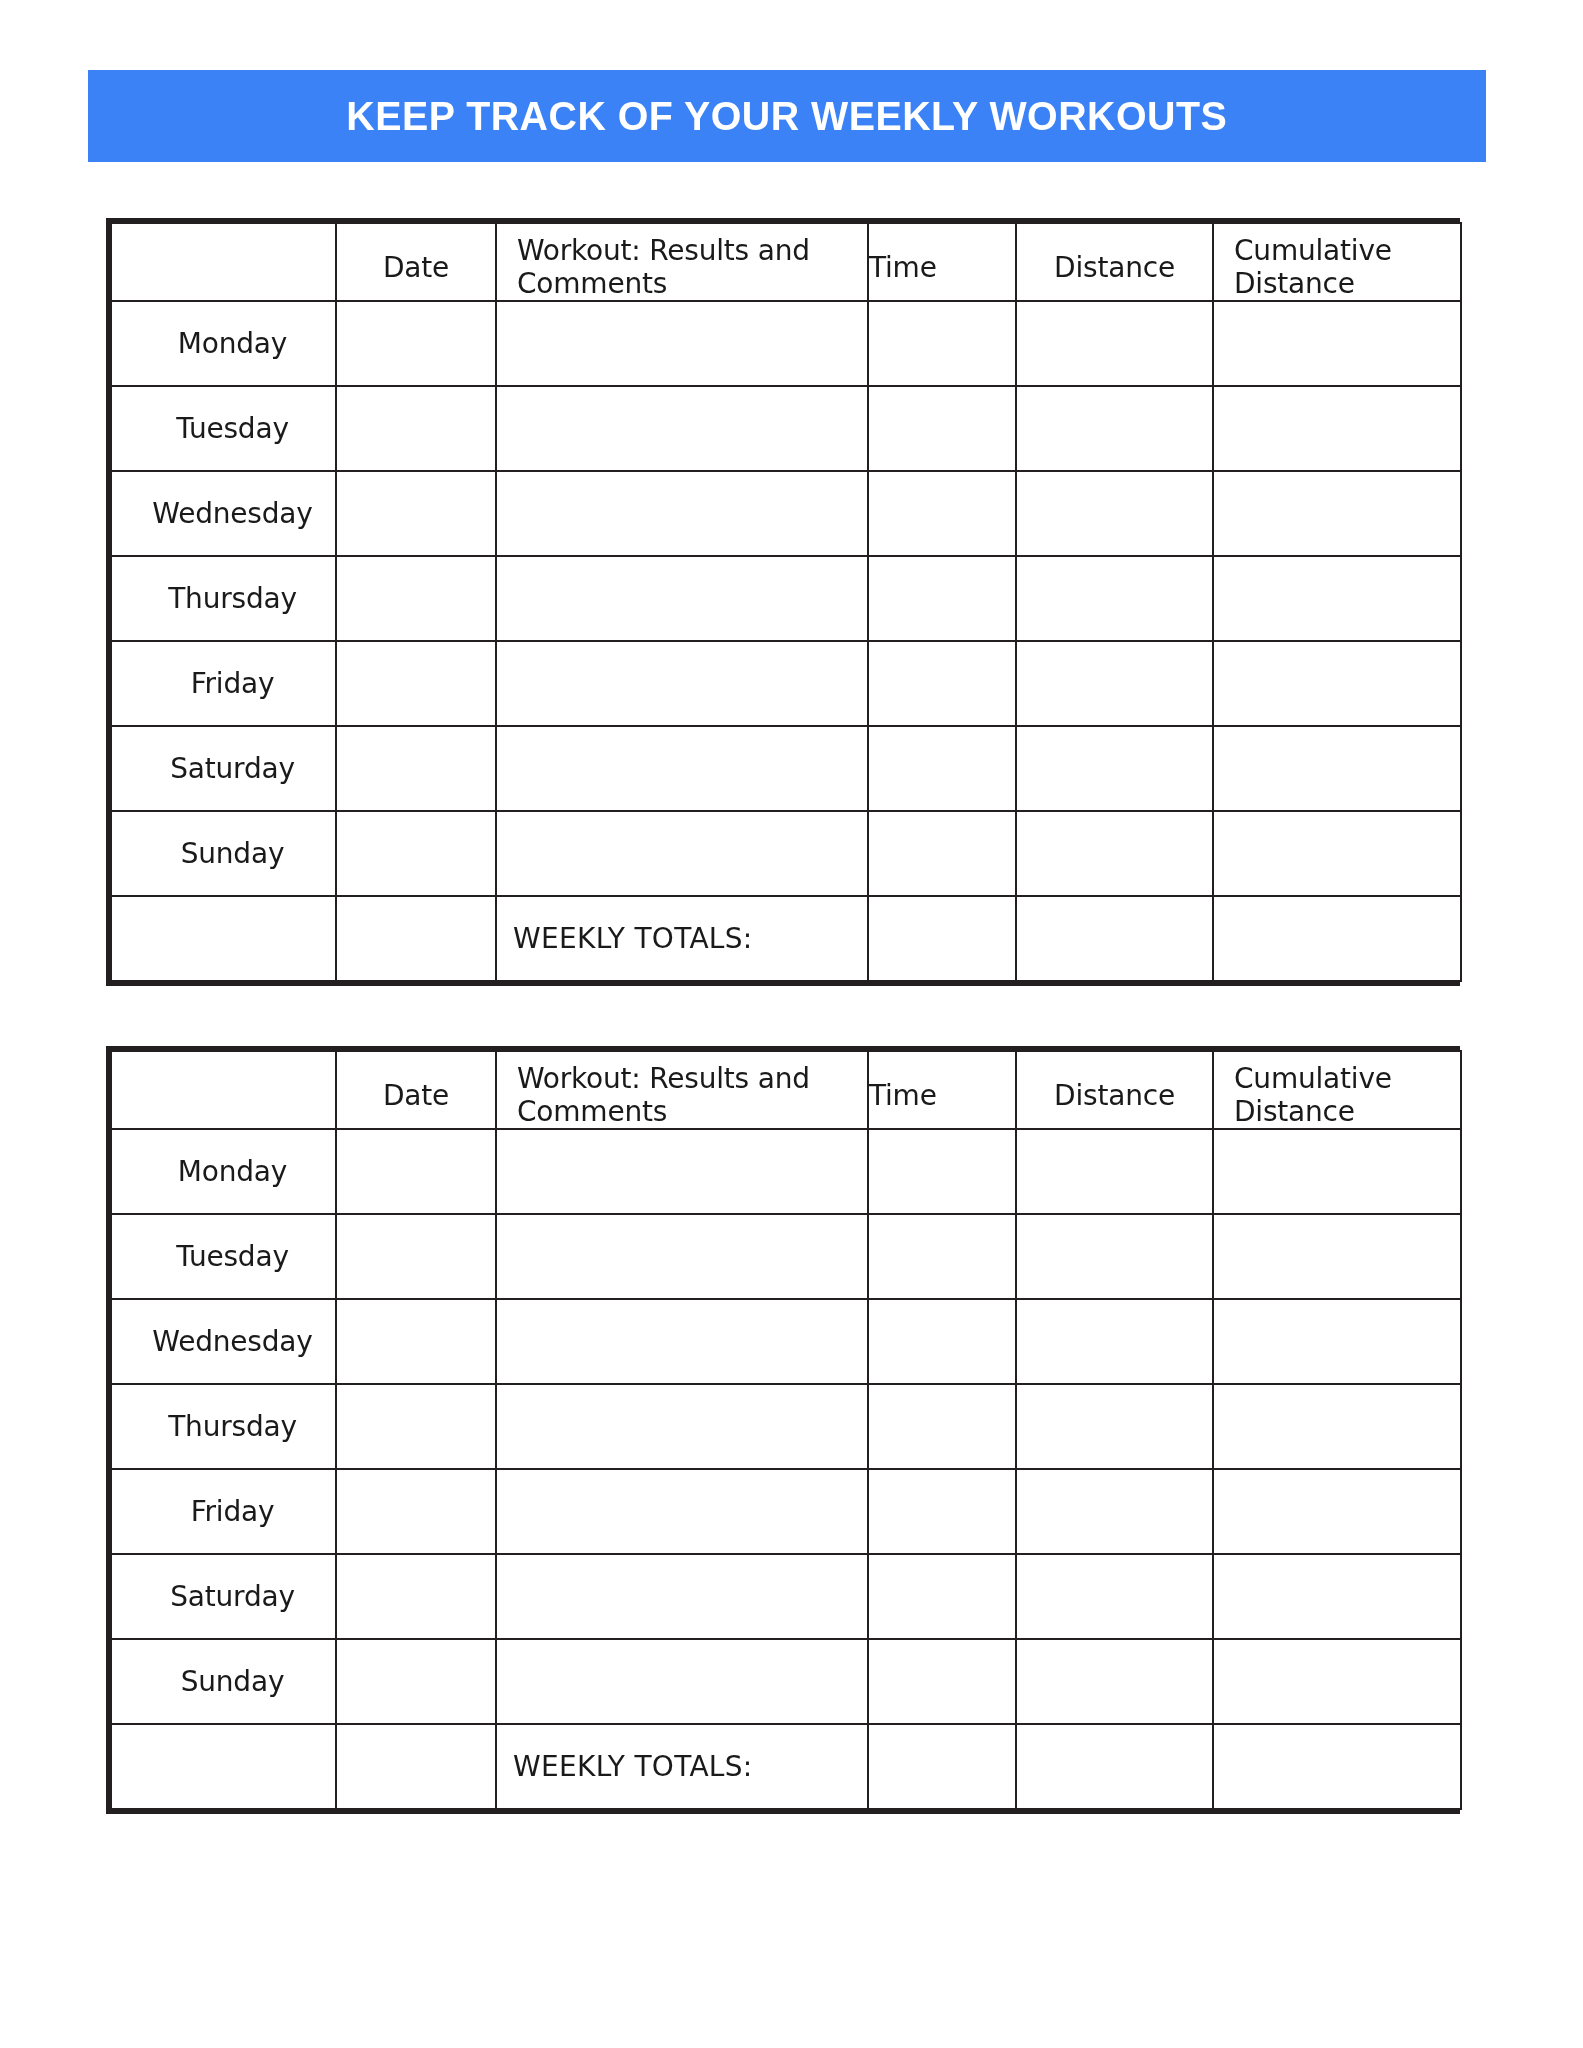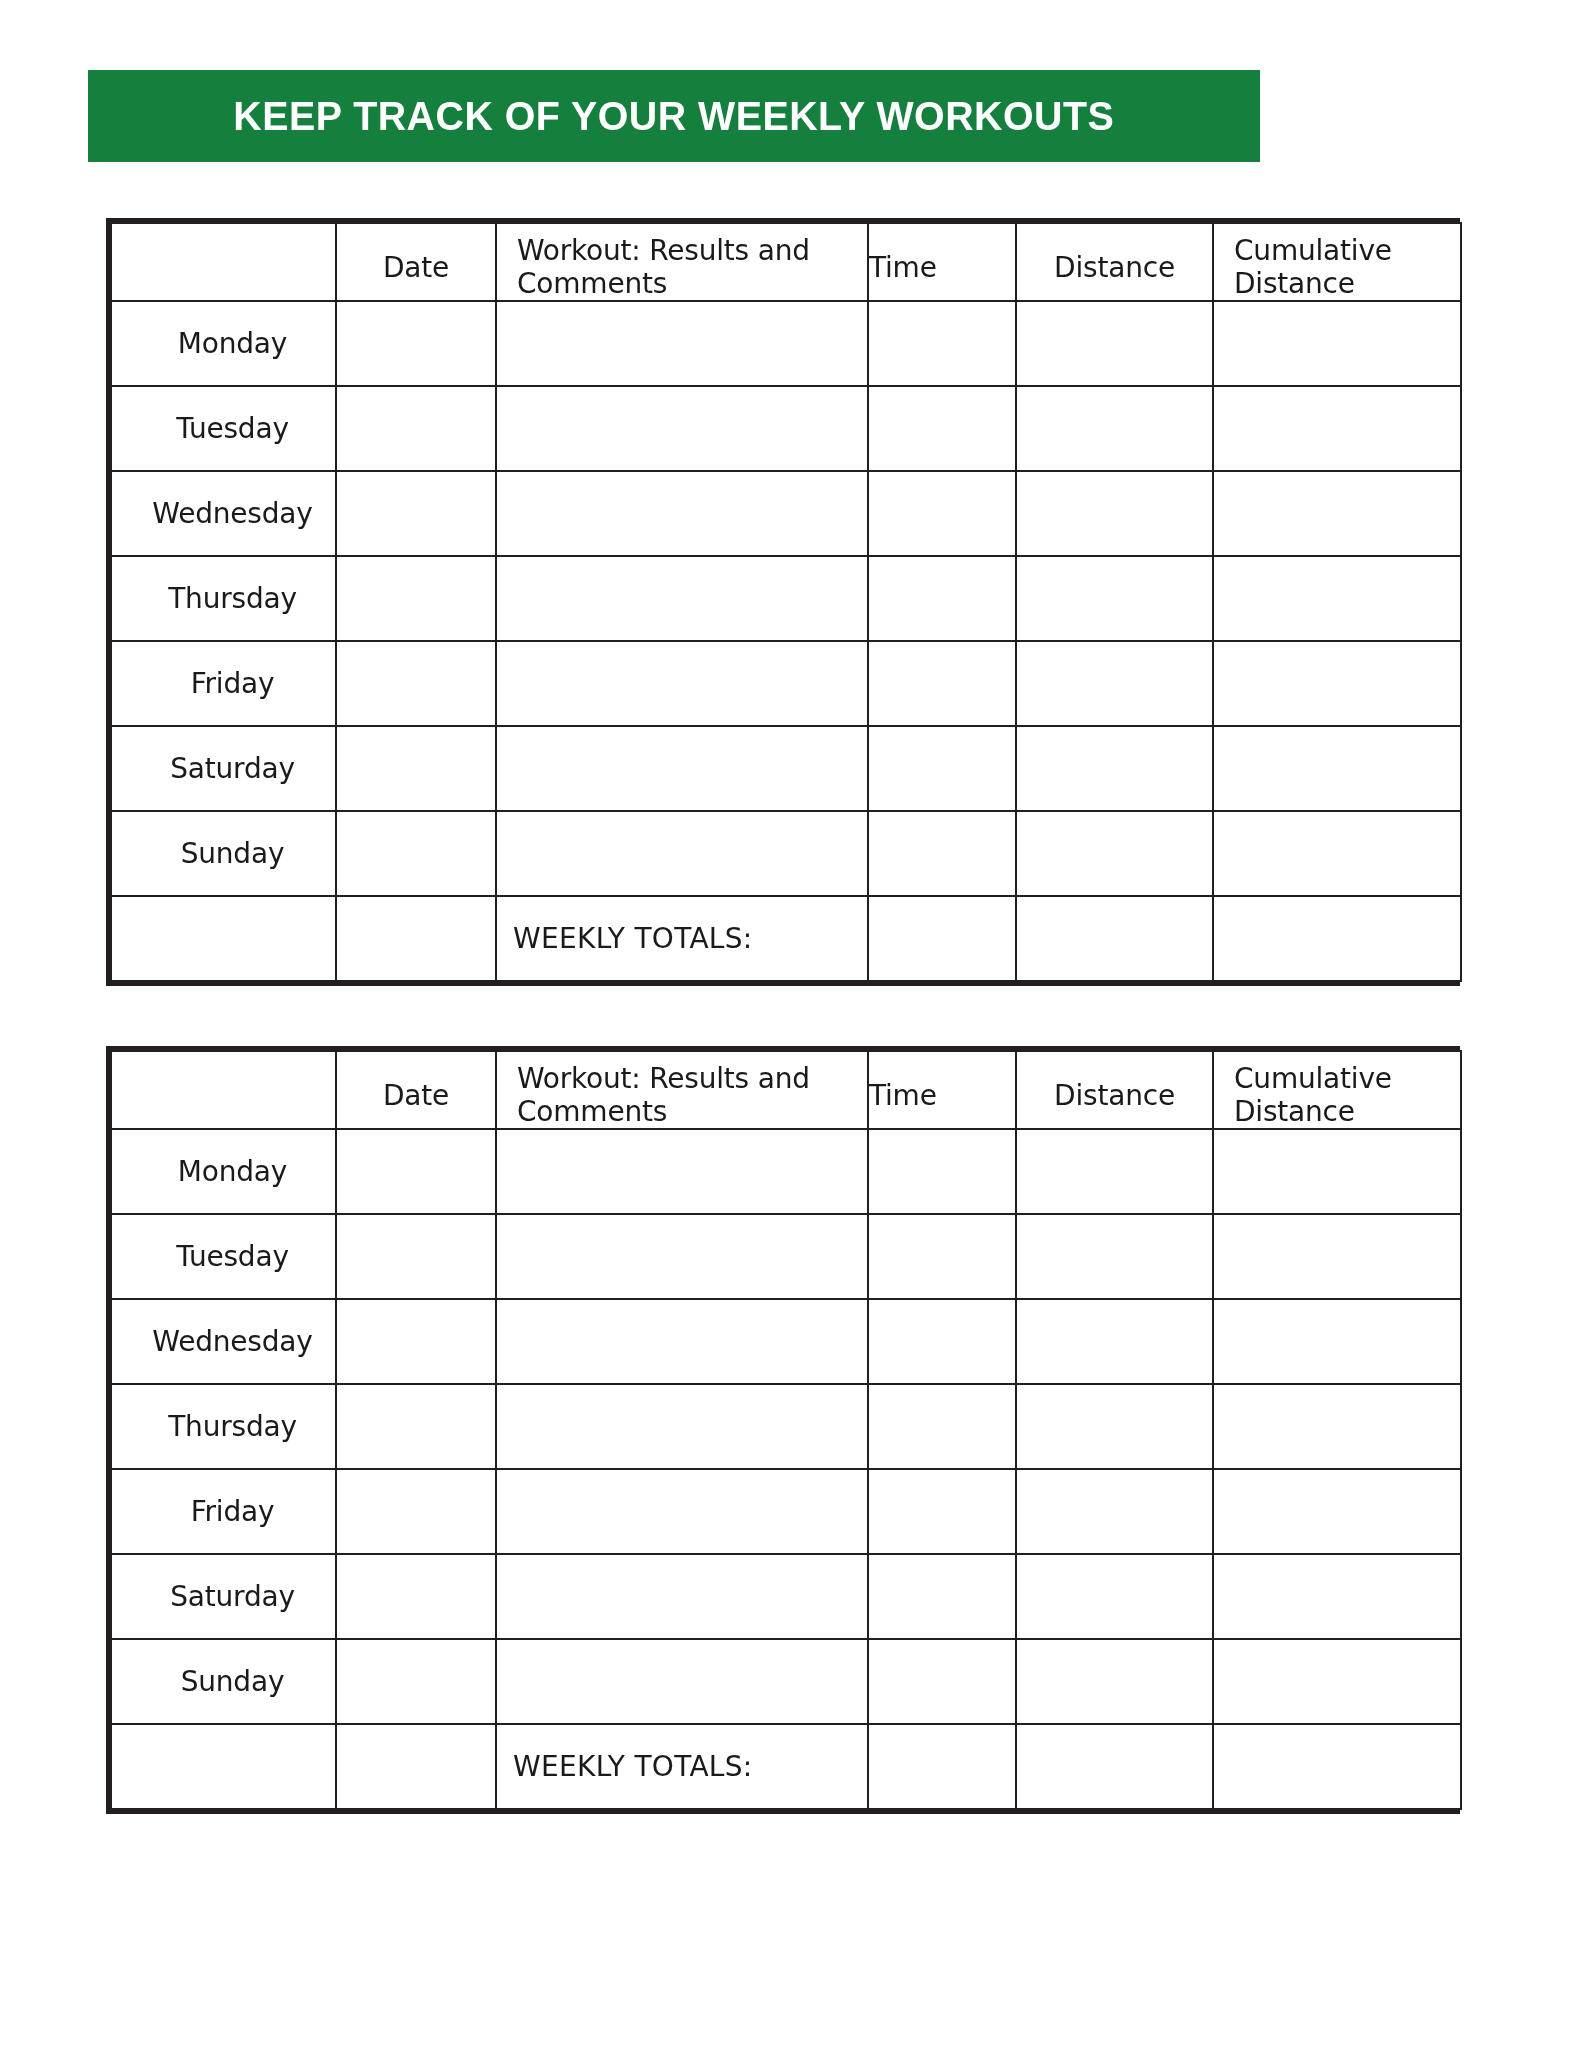--- a/index.html
+++ b/index.html
@@ -21,23 +21,23 @@
     left: 0; top: 0;
     width: 1583px;
     height: 2048px;
   }
 
   
   .title-bar {
     position: absolute;
     left: 88px;
     top: 70px;
-    width: 1172px;
+    width: 1398px;
     height: 92px;
-    background: #15803d;
+    background: #3b82f6;
     display: flex;
     align-items: center;
     justify-content: center;
   }
   .title-text {
     color: #ffffff;
     font-family: "Liberation Sans", "DejaVu Sans", sans-serif;
     font-weight: bold;
     font-size: 41px;
     letter-spacing: 0.5px;

